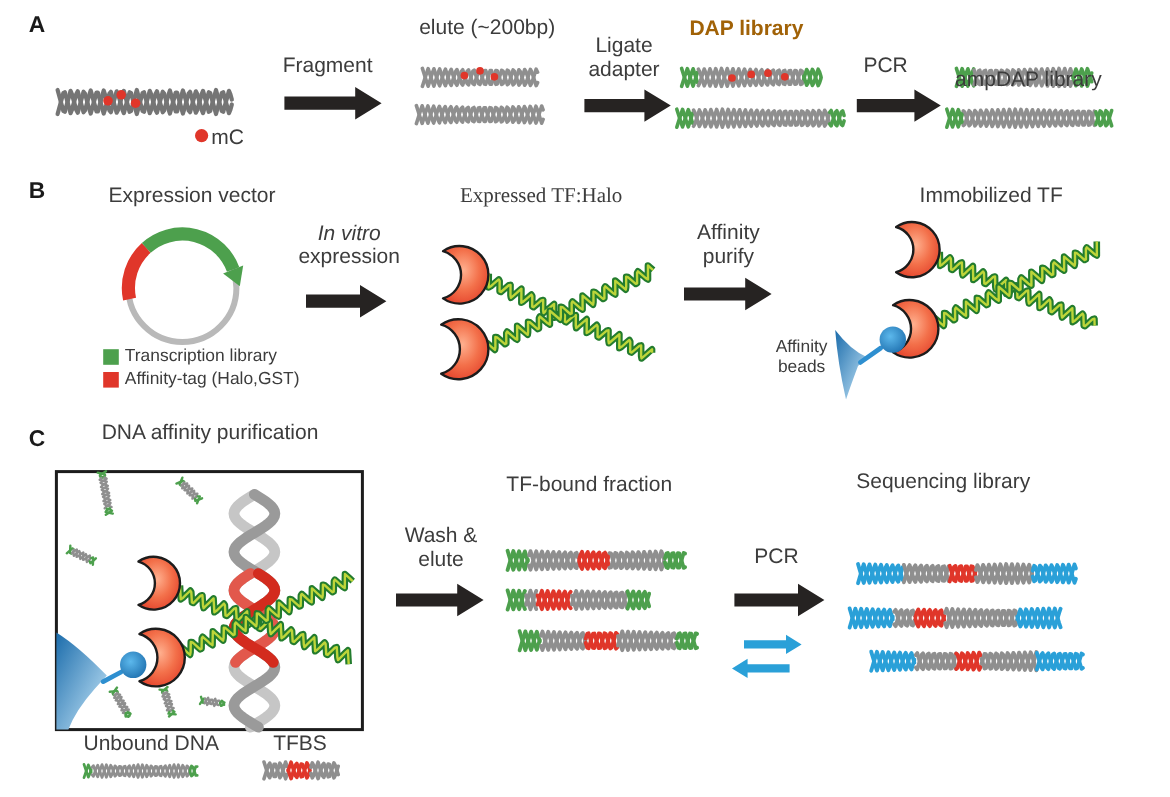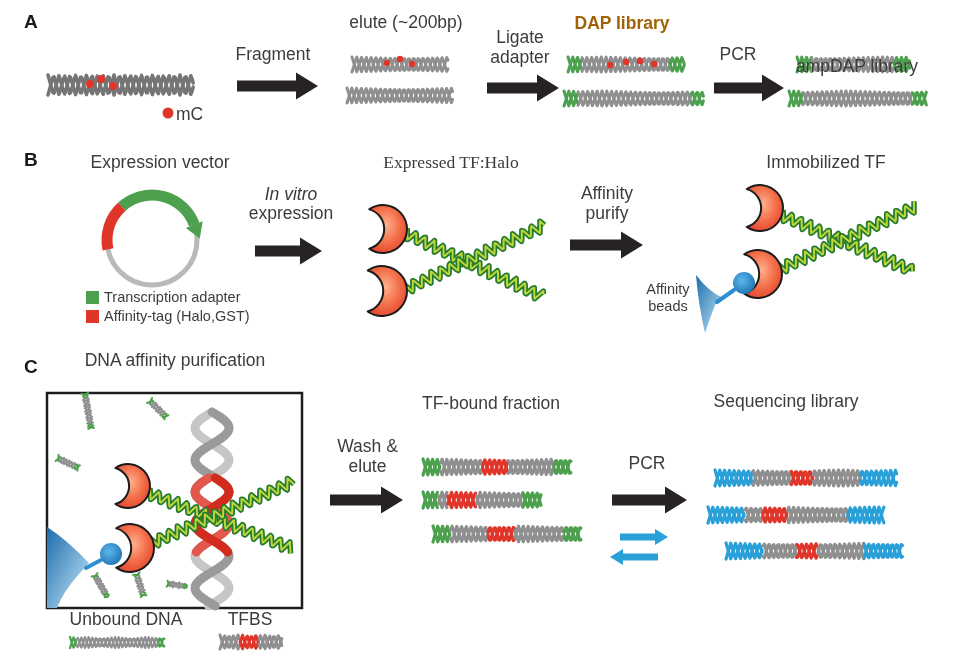--- a/index.html
+++ b/index.html
@@ -309,21 +309,21 @@
   <div class="lbl ctr" style="left:484px;top:28px;width:72px;">Ligate
 adapter</div>
   <div class="lbl ctr bold" style="left:542px;top:14px;width:160px;">DAP library</div>
   <div class="lbl ctr" style="left:698px;top:45px;width:80px;">PCR</div>
   <div class="lbl ctr" style="left:777px;top:14px;width:160px;margin-top:43px;">ampDAP library</div>
 
   <div class="lbl letter" style="left:24px;top:149px;">B</div>
   <div class="lbl ctr" style="left:80px;top:153px;width:160px;">Expression vector</div>
   <div class="lbl ctr italic" style="left:256px;top:185px;width:70px;">In vitro</div>
   <div class="lbl ctr" style="left:246px;top:204px;width:90px;">expression</div>
-  <div class="lbl sm" style="left:104px;top:289px;">Transcription adapter</div>
+  <div class="lbl sm" style="left:104px;top:289px;">Transcription library</div>
   <div class="lbl sm" style="left:104px;top:308px;">Affinity-tag (Halo,GST)</div>
   <div class="lbl ctr" style="left:371px;top:153px;width:160px;font-family:Liberation Serif, serif;">Expressed TF:Halo</div>
   <div class="lbl ctr" style="left:576px;top:184px;width:62px;">Affinity
 purify</div>
   <div class="lbl ctr" style="left:746px;top:153px;width:160px;">Immobilized TF</div>
   <div class="lbl ctr sm" style="left:642px;top:281px;width:52px;">Affinity
 beads</div>
 
   <div class="lbl letter" style="left:24px;top:356px;">C</div>
   <div class="lbl ctr" style="left:75px;top:351px;width:200px;">DNA affinity purification</div>

